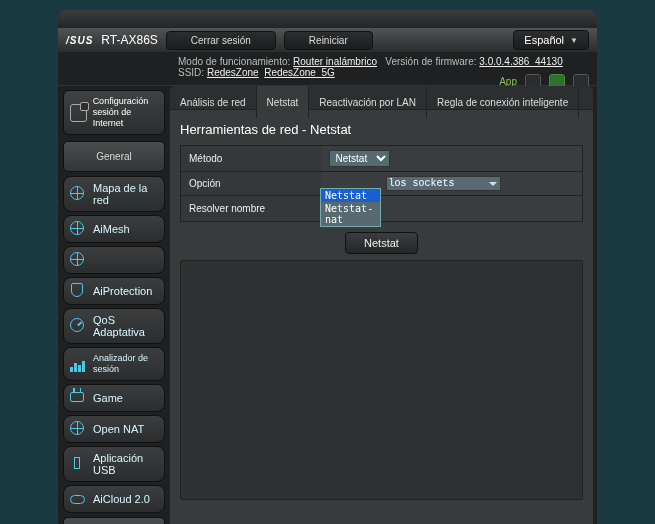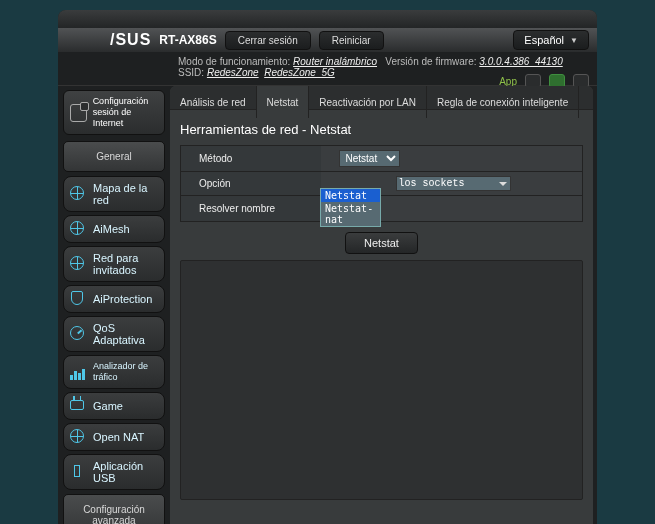--- a/index.html
+++ b/index.html
@@ -1,27 +1,27 @@
 <!DOCTYPE html>
 <html><head>
 <meta charset="utf-8">
 <style>
   * { box-sizing: border-box; margin: 0; padding: 0; }
   body { background: #1a3a42; font-family: Arial, sans-serif; font-size: 11px; color: #fff; width: 655px; height: 524px; overflow: hidden; position: relative; }
   .frame { position: absolute; left: 58px; top: 10px; right: 58px; bottom: 0; background: #1e2021; border-radius: 8px 8px 0 0; overflow: hidden; }
   .topbar { height: 18px; background: linear-gradient(#3a3c3d,#232526); display:flex; align-items:center; }
   .brandrow { height: 24px; background: linear-gradient(#515355,#2a2c2d); display:flex; align-items:center; padding:0 8px; gap:8px; }
-  .brand { color:#fff; font-weight:bold; font-size:16px; letter-spacing:1px;margin-left:44px; }
-  .model { color:#fff; font-size:12px; font-weight:bold; }
-  .btn-dark { background:linear-gradient(#2b2d2e,#1b1d1e); border:1px solid #111; border-radius:4px; color:#ddd; font-size:10px; padding:3px 12px; cursor:pointer; }
+  .brand { color:#fff; font-weight:bold; font-style:italic; font-size:10px; letter-spacing:1px; }
+  .model { color:#fff; font-size:12px; font-weight:normal; }
+  .btn-dark { background:linear-gradient(#2b2d2e,#1b1d1e); border:1px solid #111; border-radius:4px; color:#ddd; font-size:10px; padding:3px 24px; cursor:pointer; }
   .spacer { flex:1; }
   .lang { display:flex; align-items:center; gap:6px; background:linear-gradient(#2b2d2e,#1b1d1e); border:1px solid #111; border-radius:4px; padding:3px 10px; cursor:pointer;}
   .chev { font-size:8px; color:#ccc;}
   .under { height: 34px; display:flex; align-items:flex-start; padding:4px 8px 0 120px; gap:10px; color:#bbb; font-size:10px; border-bottom:1px solid #333; background:#1e2021; position:relative;}
-  .under .linkish { color:#eee; text-decoration:underline;font-style:italic; }
+  .under .linkish { color:#eee; text-decoration:underline; }
   .under-right { position:absolute; right:8px; top:22px; display:flex; gap:8px; align-items:center;}
   .app { color:#8fc04a; font-size:10px;}
   .ic { width:16px; height:14px; border:1px solid #555; border-radius:3px; background:#2a2c2d; display:inline-block;}
   .ic.green{ background:#2f6f2f; border-color:#3f8f3f;}
   .body { display:flex; height: calc(100% - 76px); }
   .side { width:112px; background:#1e2021; padding:4px 5px; overflow:hidden;}
   .quick { background:linear-gradient(#3f4142,#2b2d2e); border:1px solid #111; border-radius:6px; padding:5px 6px; display:flex; gap:6px; align-items:center; margin-bottom:6px; cursor:pointer;}
   .quick .qi { width:18px; height:18px; border:1.5px solid #aaa; border-radius:3px; position:relative;}
   .quick .qi::after{content:""; position:absolute; width:7px;height:7px;border:1.5px solid #aaa; border-radius:2px; right:-3px; top:-3px; background:#2b2d2e;}
   .sect { background:linear-gradient(#4a4c4d,#333536); border:1px solid #111; border-radius:5px; color:#d8d8d8; font-size:10px; text-align:center; padding:9px 0; margin:4px 0;}
@@ -41,21 +41,21 @@
   .usb{width:6px;height:12px;border:1.5px solid #4fc7e8;position:absolute;left:4px;top:1px;}
   .cloud{width:15px;height:9px;border:1.5px solid #4fc7e8;border-radius:5px;position:absolute;top:4px;}
   .main { flex:1; background:#383b3c; margin:0 4px 0 0; border-radius:6px 6px 0 0; overflow:hidden; position:relative;}
   .tabs { display:flex; background:#2c2e2f; height:24px; align-items:stretch; border-bottom:1px solid #222;}
   .tab { padding:16px 10px; display:flex; align-items:center; font-size:10px; color:#ddd; border-right:1px solid #222; cursor:pointer;}
   .tab.active{ background:#383b3c; }
   .panel{ padding:8px 10px;}
   .title { font-size:13px; color:#fff; padding:4px 0 8px 0;}
   .subtitle{ font-size:10px; color:#ccc; margin:4px 0 8px 2px;}
   .formtbl{ width:100%; border-collapse:collapse; background:#313335; border:1px solid #222;}
-  .formtbl td{ padding:4px 18px; font-size:10px; color:#eee; border-top:1px solid #222;}
+  .formtbl td{ padding:4px 8px; font-size:10px; color:#eee; border-top:1px solid #222;}
   .formtbl td.label{ width:140px; background:#34383a;}
   .formtbl td.field{ background:#3a3d3f;}
   select.sm{ background:#576a72; color:#fff; border:1px solid #333; font-size:10px; padding:1px 2px;}
   .dropdown-open{ position:absolute; left:150px; top:102px; width:61px; background:#576a72; border:1px solid #7aa; z-index:5; font-size:10px; font-family:monospace;}
   .dropdown-open div{ padding:1px 4px; cursor:pointer;}
   .dropdown-open div.sel{ background:#1a5fd0; color:#fff;}
   .runbtn{ margin:10px auto 6px auto; display:block; background:linear-gradient(#3a3c3d,#242627); border:1px solid #111; border-radius:4px; color:#eee; font-size:11px; padding:4px 18px; cursor:pointer;}
   .output{ min-height:240px; background:#2e3031; border:1px solid #222; border-radius:2px;}
   .tiny{font-size:9px;line-height:11px;}
   .sockets-sel{ background:#576a72; color:#fff; border:1px solid #333; font-size:10px; padding:1px 2px; width:115px; margin-left:57px; font-family:Liberation Mono, monospace; display:inline-block; position:relative;}
@@ -122,21 +122,20 @@
       <div class="navitem">
           <div class="ni">
             <div class="globe"></div>
           </div>
           <span>AiMesh</span>
         </div>
       <div class="navitem">
           <div class="ni">
             <div class="globe"></div>
           </div>
-          <span>Red para invitados</span>
         </div>
       <div class="navitem">
           <div class="ni">
             <div class="shield"></div>
           </div>
           <span>AiProtection</span>
         </div>
       <div class="navitem">
           <div class="ni">
             <div class="gauge"></div>
@@ -147,40 +146,46 @@
           <div class="ni">
             <div class="bars">
               <span style="height:5px"></span>
               <span style="height:9px"></span>
               <span style="height:7px"></span>
               <span style="height:11px"></span>
             </div>
           </div>
           <div class="tiny">
             <div>Analizador de</div>
-            <div>tráfico</div>
+            <div>sesión</div>
           </div>
         </div>
       <div class="navitem">
           <div class="ni">
             <div class="pad"></div>
           </div>
           <span>Game</span>
         </div>
       <div class="navitem">
           <div class="ni">
             <div class="globe"></div>
           </div>
           <span>Open NAT</span>
         </div>
       <div class="navitem">
           <div class="ni">
             <div class="usb"></div>
           </div>
           <span>Aplicación USB</span>
+        </div>
+      <div class="navitem">
+          <div class="ni">
+            <div class="cloud"></div>
+          </div>
+          <span>AiCloud 2.0</span>
         </div>
 
       <div class="sect">Configuración avanzada</div>
 
     </div>
 
     <div class="main">
       <div class="tabs">
         <div class="tab">Análisis de red</div>
         <div class="tab active">Netstat</div>

